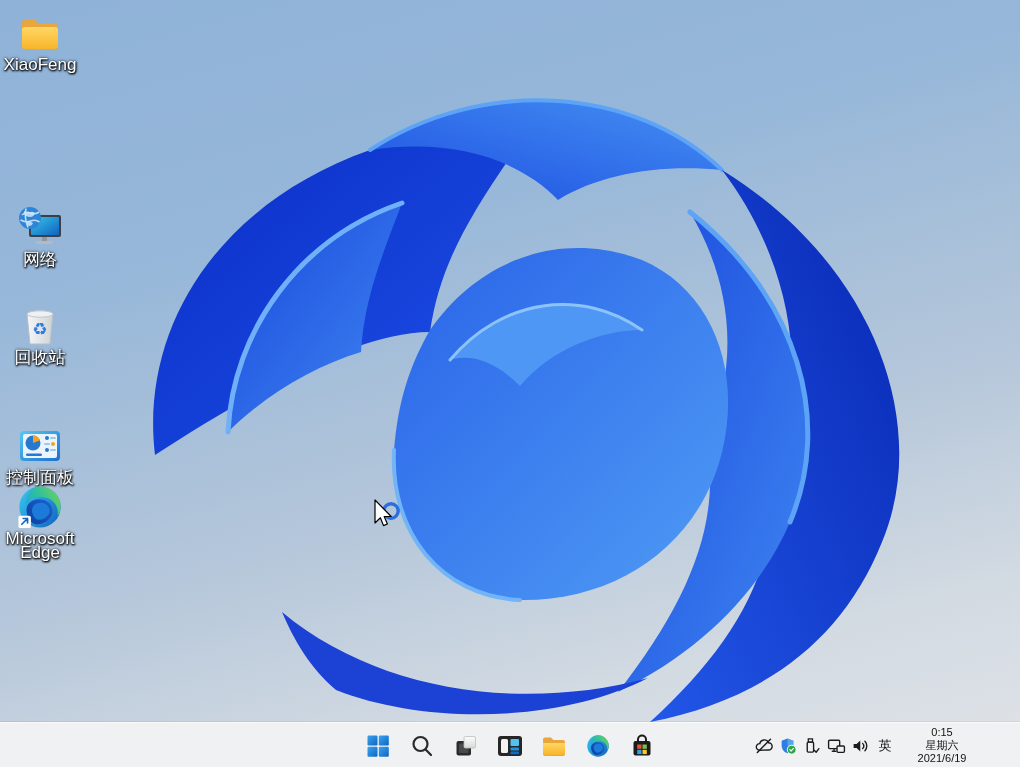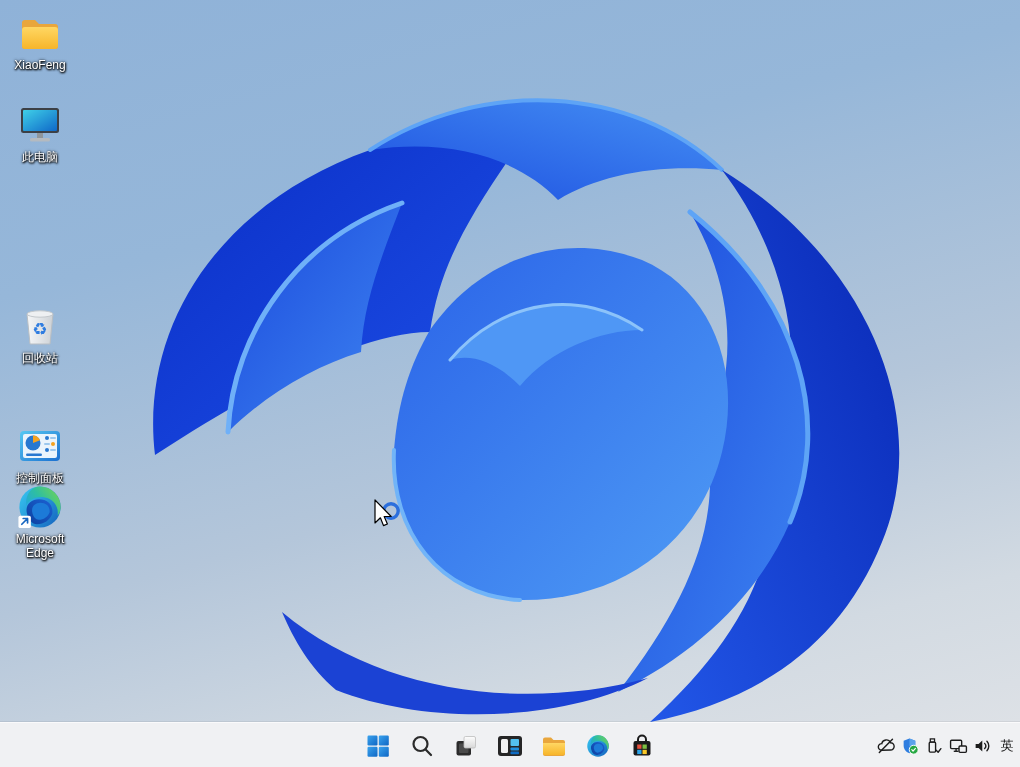--- a/index.html
+++ b/index.html
@@ -16,21 +16,21 @@
 
   
   .icon-item {
     position:absolute; left:2px; width:76px;
     display:flex; flex-direction:column; align-items:center;
     cursor:default;
   }
   .icon-art { width:46px; height:46px; display:flex; align-items:center; justify-content:center; }
   .icon-label {
     margin-top:2px; max-width:74px; text-align:center;
-    font-size:12px; line-height:14px; color:#fff;
+    font-size:17px; line-height:14px; color:#fff;
     text-shadow:0 1px 2px rgba(0,0,0,.95), 0 0 3px rgba(0,0,0,.8), 1px 1px 2px rgba(0,0,0,.9);
     word-wrap:break-word;
   }
 
   
   .taskbar {
     position:absolute; left:0; right:0; bottom:0; height:45px;
     background:#f0f1f3; border-top:1px solid rgba(255,255,255,.65);
     box-shadow:0 -1px 0 rgba(0,0,0,.06);
   }
@@ -124,38 +124,42 @@
               <stop offset="1" stop-color="#f7b52a"></stop>
             </linearGradient>
           </defs>
         <path d="M5 13 a3 3 0 0 1 3-3 h10 l4 4 h16 a3 3 0 0 1 3 3 v19 a3 3 0 0 1 -3 3 H8 a3 3 0 0 1 -3-3 z" fill="#e9a63c"></path>
         <rect x="5" y="17" width="36" height="22" rx="3" fill="url(#fold1)"></rect>
       </svg>
     </div>
     <div class="icon-label">XiaoFeng</div>
   </div>
 
-  <div class="icon-item" style="top:102px">
+
+  <div class="icon-item" style="top:205px">
     <div class="icon-art">
       <svg width="46" height="46" viewBox="0 0 46 46">
         <defs>
-            <linearGradient id="scr1" x1="0" y1="0" x2="1" y2="1">
-          <stop offset="0" stop-color="#3fd0e8"></stop>
-              <stop offset="1" stop-color="#0f68c8"></stop>
+            <linearGradient id="scr2" x1="0" y1="0" x2="1" y2="1">
+          <stop offset="0" stop-color="#38c4e4"></stop>
+              <stop offset="1" stop-color="#0f63c4"></stop>
             </linearGradient>
           </defs>
-        <rect x="4" y="6" width="38" height="25" rx="2.5" fill="#3c4046"></rect>
-        <rect x="6" y="8" width="34" height="21" rx="1" fill="url(#scr1)"></rect>
-        <rect x="20" y="31" width="6" height="5" fill="#8f969c"></rect>
-        <rect x="13" y="36" width="20" height="3.5" rx="1.5" fill="#b4bac0"></rect>
-      </svg>
-    </div>
-    <div class="icon-label">此电脑</div>
-  </div>
-
+        <rect x="12" y="10" width="32" height="22" rx="2" fill="#3c4046"></rect>
+        <rect x="14" y="12" width="28" height="18" rx="1" fill="url(#scr2)"></rect>
+        <rect x="25" y="32" width="5" height="4" fill="#8f969c"></rect>
+        <rect x="19" y="36" width="17" height="3" rx="1.5" fill="#b4bac0"></rect>
+        <circle cx="13" cy="13" r="11" fill="#2e85d8"></circle>
+        <path d="M5 10 q4 -4 8 -2 q5 2 9 -1 M3.5 15 q6 3 10 1 q5 -2 9 1 M9 3.5 q-2 9 2 19" fill="none" stroke="#bcdcf4" stroke-width="1.6"></path>
+        <path d="M7 6 q3 2 6 1 q3 -1 5 1 q-1 4 -5 4 q-4 0 -6 -3 z" fill="#cfe6f8" opacity="0.85"></path>
+        <path d="M10 16 q4 0 6 2 q-1 3 -4 3 q-3 -1 -2 -5 z" fill="#cfe6f8" opacity="0.85"></path>
+      </svg>
+    </div>
+    <div class="icon-label">网络</div>
+  </div>
 
   <div class="icon-item" style="top:303px">
     <div class="icon-art">
       <svg width="46" height="46" viewBox="0 0 46 46">
         <defs>
             <linearGradient id="bin1" x1="0" y1="0" x2="1" y2="0">
           <stop offset="0" stop-color="#f5f6f7"></stop>
               <stop offset="0.5" stop-color="#e2e5e8"></stop>
               <stop offset="1" stop-color="#cdd1d5"></stop>
             </linearGradient>
@@ -351,17 +355,22 @@
       <div class="tray-ic">
         <svg width="19" height="18" viewBox="0 0 18 17">
           <path d="M2.5 6.5 v4 h2.8 l3.5 3.2 v-10.4 l-3.5 3.2 z" fill="#1c1c1c"></path>
           <path d="M11 6 a3.6 3.6 0 0 1 0 5" fill="none" stroke="#1c1c1c" stroke-width="1.3" stroke-linecap="round"></path>
           <path d="M13.2 4 a6.6 6.6 0 0 1 0 9" fill="none" stroke="#1c1c1c" stroke-width="1.3" stroke-linecap="round"></path>
         </svg>
       </div>
 
       <div class="ime">英</div>
 
+      <div class="clock">
+        <div>0:15</div>
+        <div>星期六</div>
+        <div>2021/6/19</div>
+      </div>
 
     </div>
   </div>
 
 </div>
 
 </body></html>

